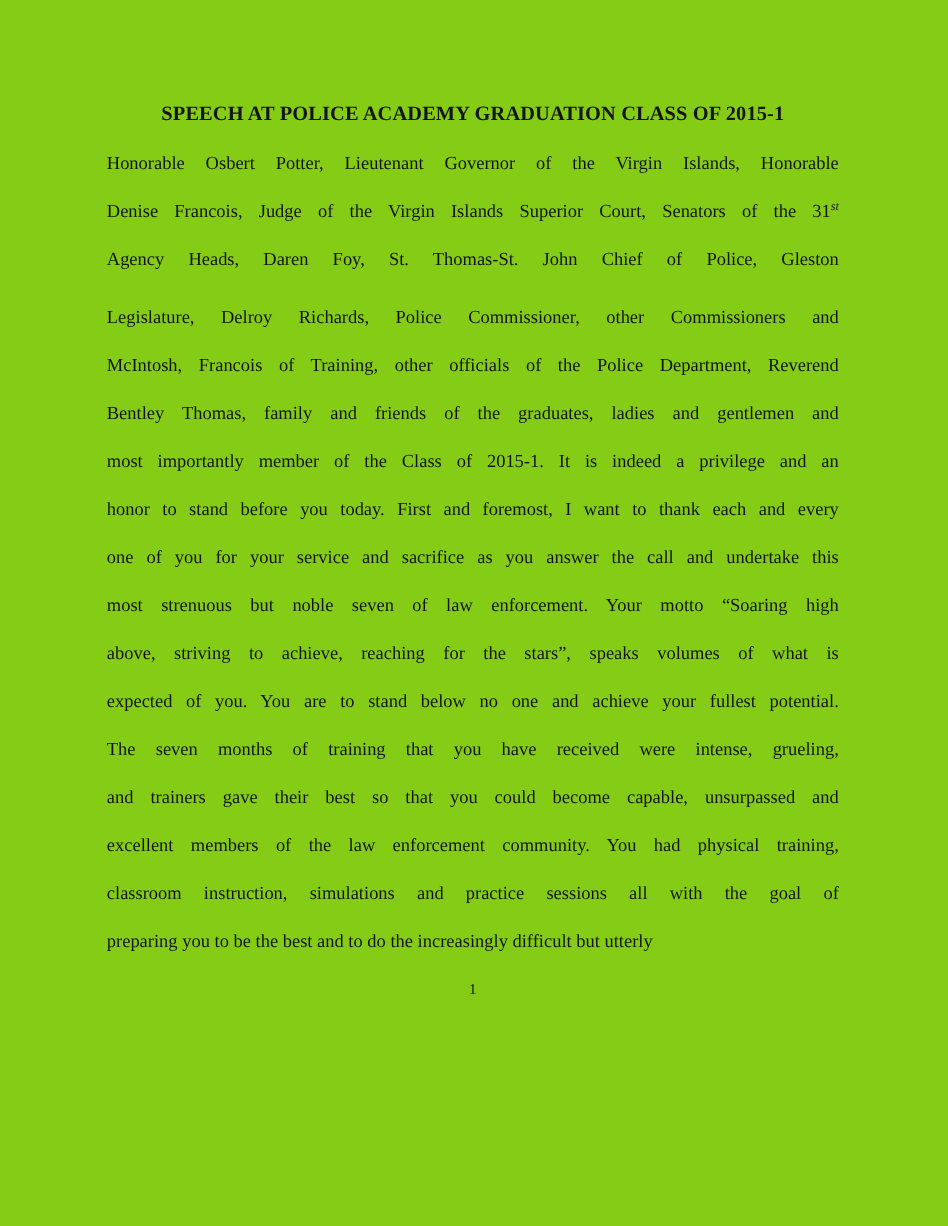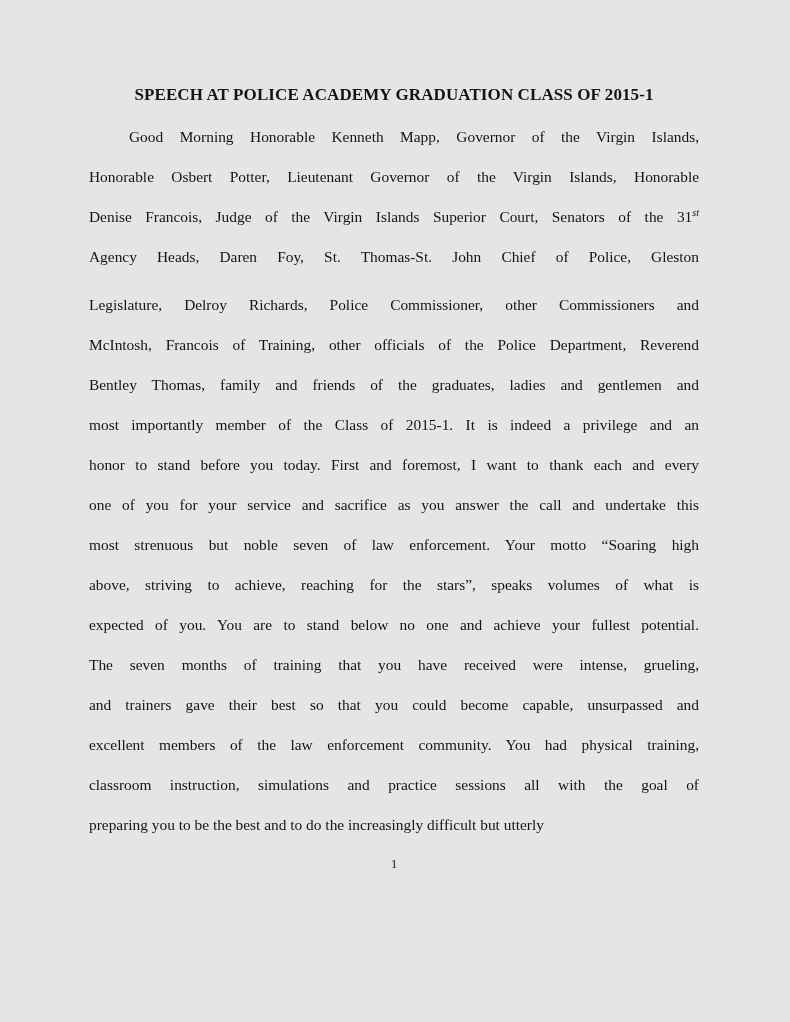--- a/index.html
+++ b/index.html
@@ -4,21 +4,21 @@
 <style>
   html, body {
     margin: 0;
     padding: 0;
     background: #ffffff;
   }
   .page {
     position: relative;
     width: 790px;
     height: 1022px;
-    background: #e5e5e5;
+    background: #84cc16;
     font-family: "Liberation Serif", serif;
     color: #141414;
     box-sizing: border-box;
     padding-top: 85px;
     overflow: hidden;
   }
   .doc-title {
     margin: 0 89px;
     width: 610px;
     text-align: center;
@@ -66,21 +66,20 @@
   }
 </style>
 </head>
 <body>
 
 <div class="page">
 
   <div class="doc-title">SPEECH AT POLICE ACADEMY GRADUATION CLASS OF 2015-1</div>
 
   <div class="doc-body">
-    <div class="line first-line"><span>Good Morning Honorable Kenneth Mapp, Governor of the Virgin Islands,</span></div>
     <div class="line"><span>Honorable Osbert Potter, Lieutenant Governor of the Virgin Islands, Honorable</span></div>
     <div class="line"><span>Denise Francois, Judge of the Virgin Islands Superior Court, Senators of the 31</span><span class="sup">st</span></div>
     <div class="line"><span>Agency Heads, Daren Foy, St. Thomas-St. John Chief of Police, Gleston</span></div>
     <div class="line extra-gap"><span>Legislature, Delroy Richards, Police Commissioner, other Commissioners and</span></div>
     <div class="line"><span>McIntosh, Francois of Training, other officials of the Police Department, Reverend</span></div>
     <div class="line"><span>Bentley Thomas, family and friends of the graduates, ladies and gentlemen and</span></div>
     <div class="line"><span>most importantly member of the Class of 2015-1. It is indeed a privilege and an</span></div>
     <div class="line"><span>honor to stand before you today. First and foremost, I want to thank each and every</span></div>
     <div class="line"><span>one of you for your service and sacrifice as you answer the call and undertake this</span></div>
     <div class="line"><span>most strenuous but noble seven of law enforcement. Your motto “Soaring high</span></div>

